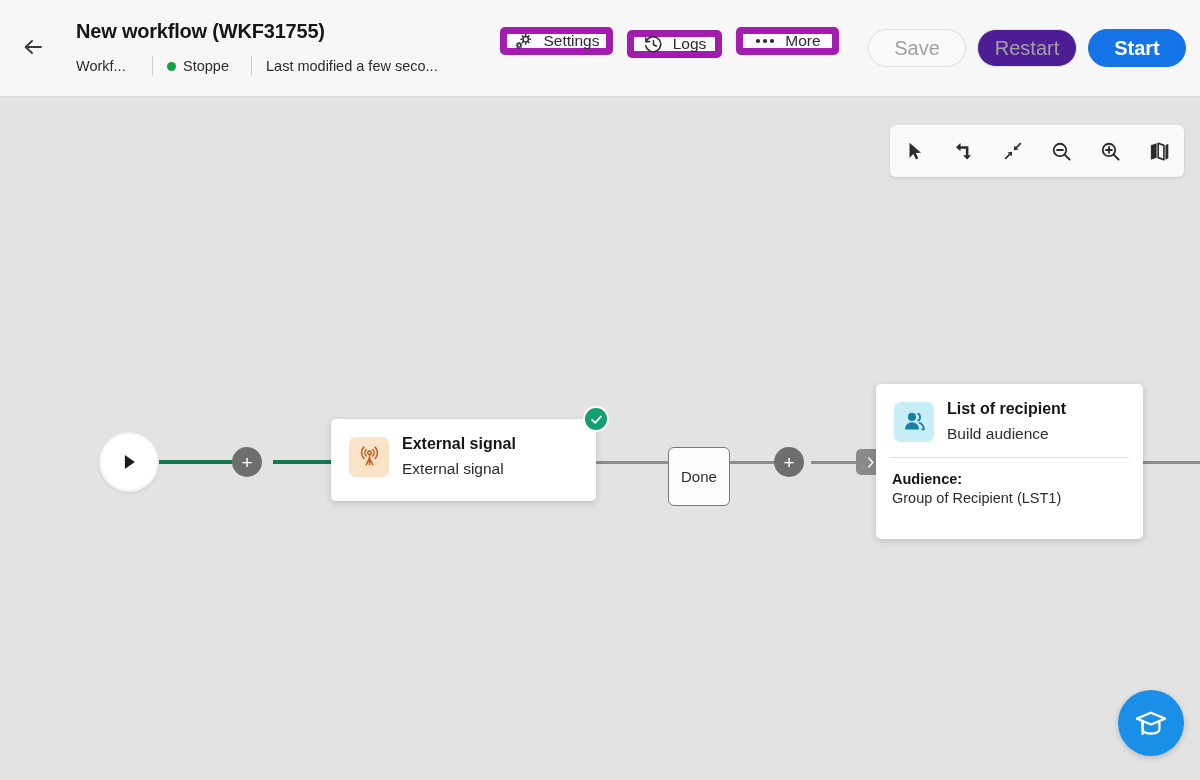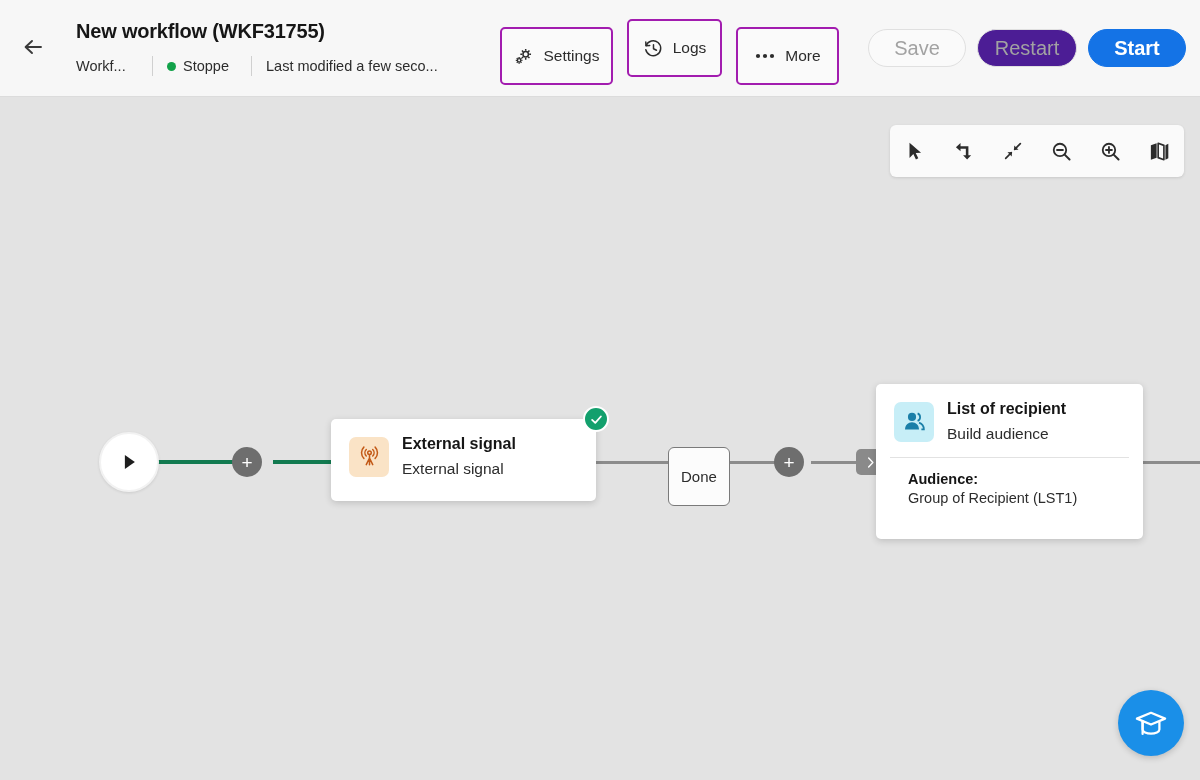--- a/index.html
+++ b/index.html
@@ -40,25 +40,25 @@
   .dot { width: 9px; height: 9px; border-radius: 50%; background: #12a24a; flex: 0 0 auto; }
   .meta-sep { width: 1px; height: 20px; background: #d0d0d0; margin: 0 14px; flex: 0 0 auto; }
   .meta-mod { width: 205px; }
 
   .hdr-actions { position: absolute; right: 0; top: 0; height: 97px; }
   .btn {
     position: absolute;
     display: flex; align-items: center; justify-content: center;
     gap: 9px; cursor: pointer;
     font-size: 15.5px; color: #2c2c2c;
-    background: #fafafa; border: 2px solid #a21caf; border-radius: 5px;
-    height: 58px;
+    background: #fafafa; border: 7px solid #a21caf; border-radius: 5px;
+    height: 28px;
   }
   .btn-settings { left: -700px; top: 27px; width: 113px; }
-  .btn-logs     { left: -573px; top: 19px; width: 95px; }
+  .btn-logs     { left: -573px; top: 30px; width: 95px; }
   .btn-more     { left: -464px; top: 27px; width: 103px; }
 
   .pill {
     position: absolute; height: 38px; border-radius: 19px;
     display: flex; align-items: center; justify-content: center;
     font-size: 20px; cursor: pointer;
   }
   .pill-save    { left: -332px; top: 29px; width: 98px; background: #fafafa; border: 1px solid #e0e0e0; color: #a2a2a2; }
   .pill-restart { left: -223px; top: 29px; width: 100px; background: #4c1d95; border: 1px solid #e0e0e0; color: #a2a2a2; }
   .pill-start   { left: -112px; top: 29px; width: 98px; background: #1473e6; border: 1px solid #1473e6; color: #fff; font-weight: bold; text-align: right; }
@@ -131,21 +131,21 @@
   .node-icon {
     width: 40px; height: 40px; border-radius: 7px; flex: 0 0 auto;
     display: flex; align-items: center; justify-content: center;
   }
   .icon-signal { background: #fae3c6; }
   .icon-people { background: #c7eef7; }
   .node-titles { display: flex; flex-direction: column; gap: 7px; }
   .node-title { font-size: 16px; font-weight: bold; color: #161616; }
   .node-sub { font-size: 15.5px; color: #2c2c2c; }
   .node-divider { height: 1px; background: #e2e2e2; margin: 0 14px; }
-  .node-body { padding: 13px 16px 16px 32px; }
+  .node-body { padding: 13px 16px 16px 16px; }
   .node-field-label { font-size: 14.5px; font-weight: bold; color: #161616; margin-bottom: 3px; }
   .node-field-value { font-size: 14.5px; color: #2c2c2c; }
 
   #node-external { left: 331px; top: 321px; width: 265px; height: 82px; }
   #node-audience { left: 876px; top: 286px; width: 267px; height: 155px; }
 
   .status-badge {
     position: absolute; right: -13px; top: -13px;
     width: 26px; height: 26px; border-radius: 50%;
     background: #13a06d; border: 2px solid #fff;

